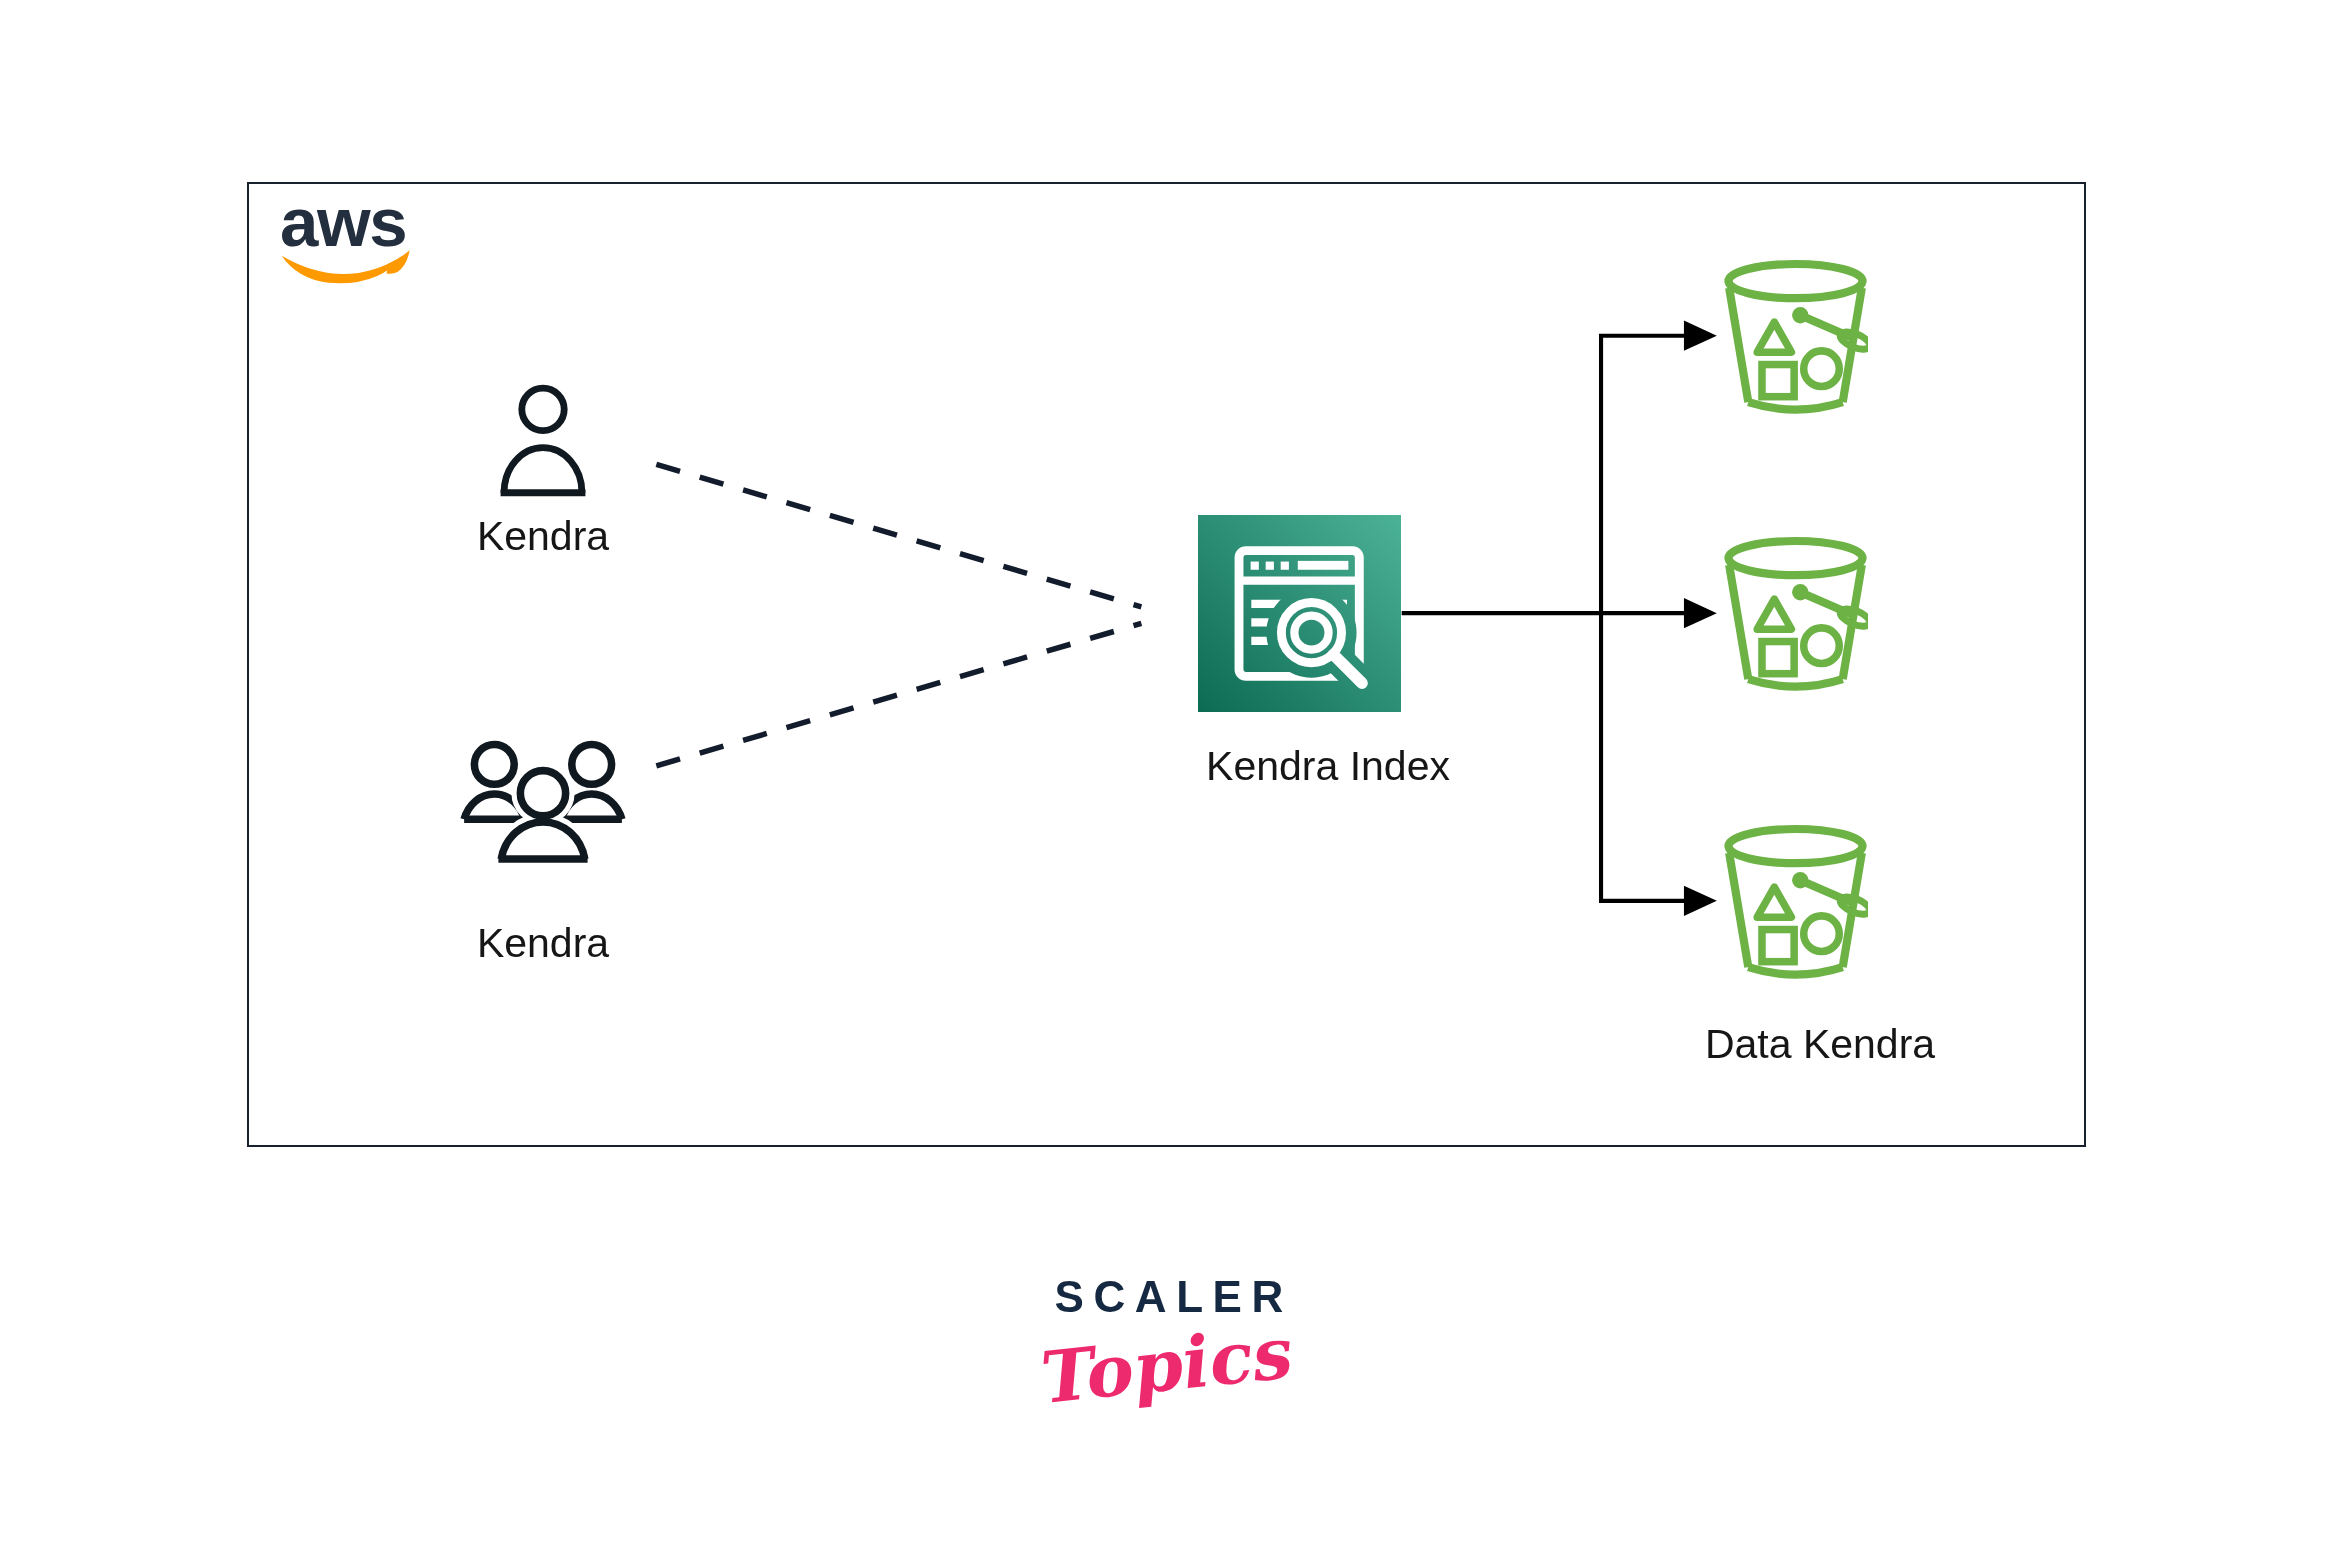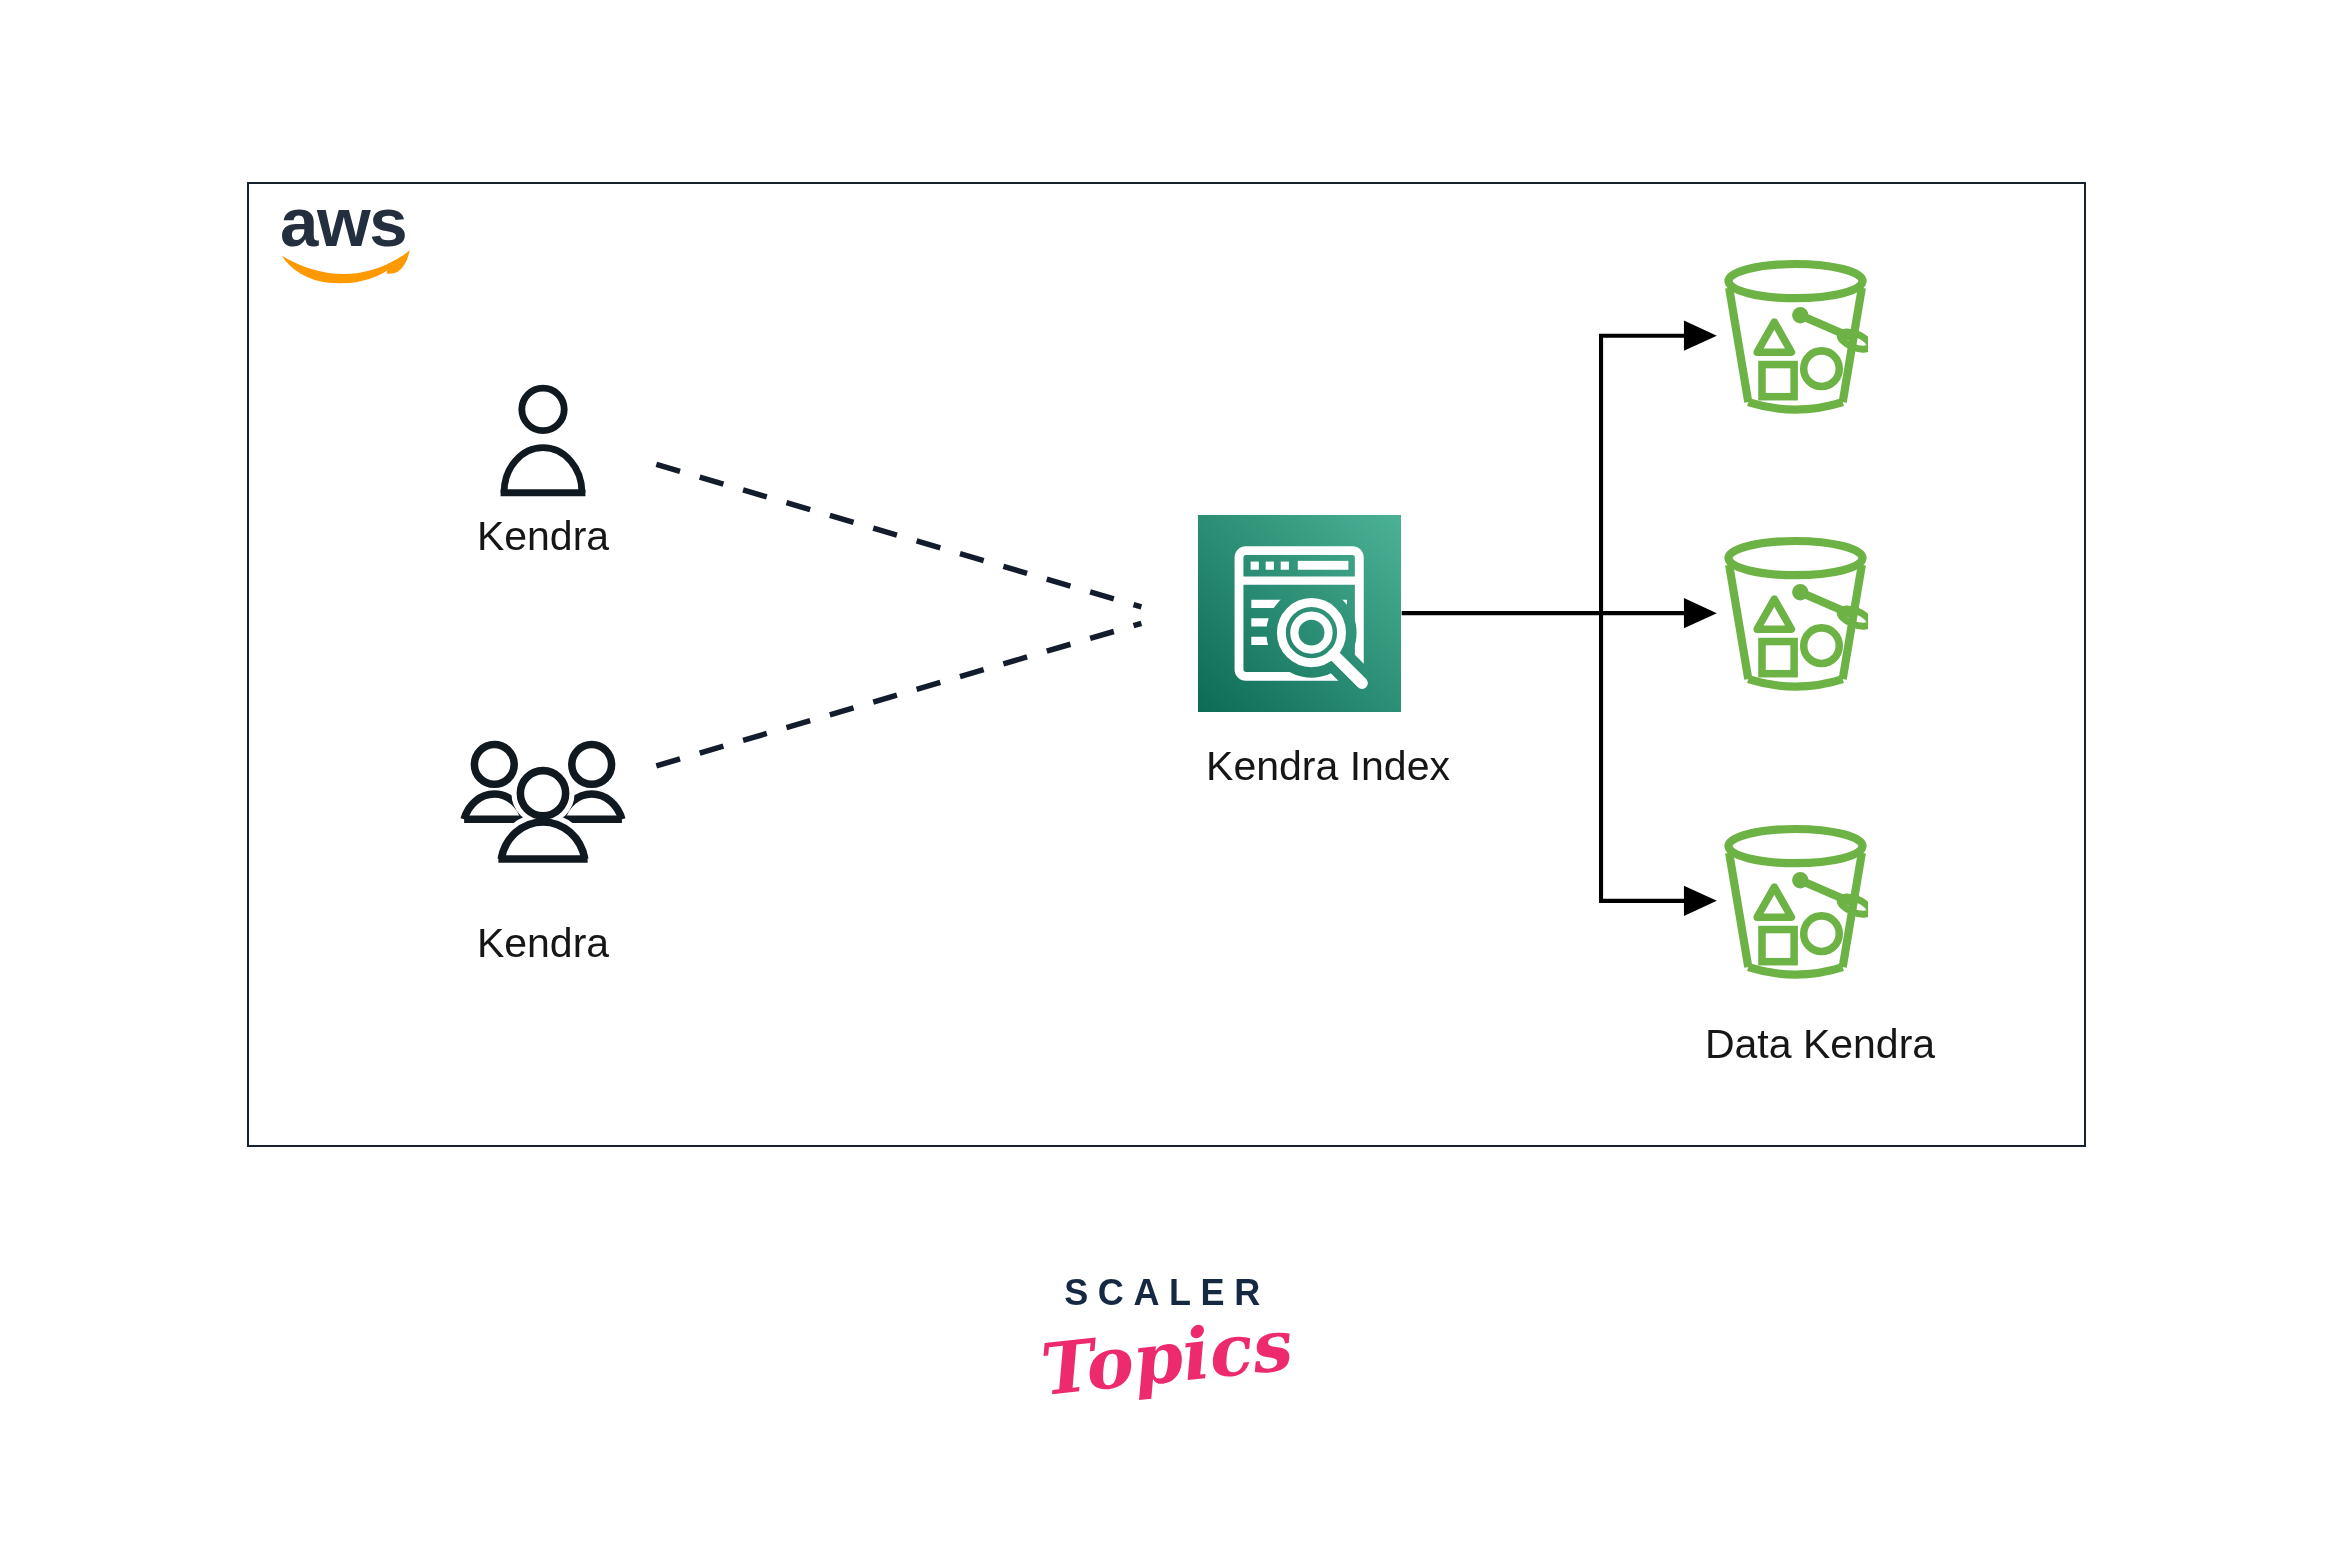--- a/index.html
+++ b/index.html
@@ -49,21 +49,21 @@
   
   .bucket{position:absolute;left:1723px;width:145px;height:155px;}
   .bucket.b1{top:259px;}
   .bucket.b2{top:536px;}
   .bucket.b3{top:824px;}
   .stroke-green{stroke:var(--green);fill:none;}
   .fill-green{fill:var(--green);stroke:none;}
 
   
   .brand{position:absolute;left:1167px;top:1272px;transform:translateX(-50%);text-align:center;}
-  .brand-primary{display:block;font-size:36px;font-weight:800;letter-spacing:9.6px;color:var(--brand-navy);}
+  .brand-primary{display:block;font-size:44px;font-weight:800;letter-spacing:9.6px;color:var(--brand-navy);text-align:right;}
   .brand-secondary{display:block;margin-top:5.5px;font-family:"DejaVu Serif", serif;font-style:italic;font-weight:700;font-size:71px;line-height:75px;color:var(--pink);transform:rotate(-6deg);}
 </style>
 </head>
 <body>
 
 <div class="canvas">
 
   <div class="frame"></div>
 
   <svg class="wires" viewBox="0 0 3401 2283" xmlns="http://www.w3.org/2000/svg">

